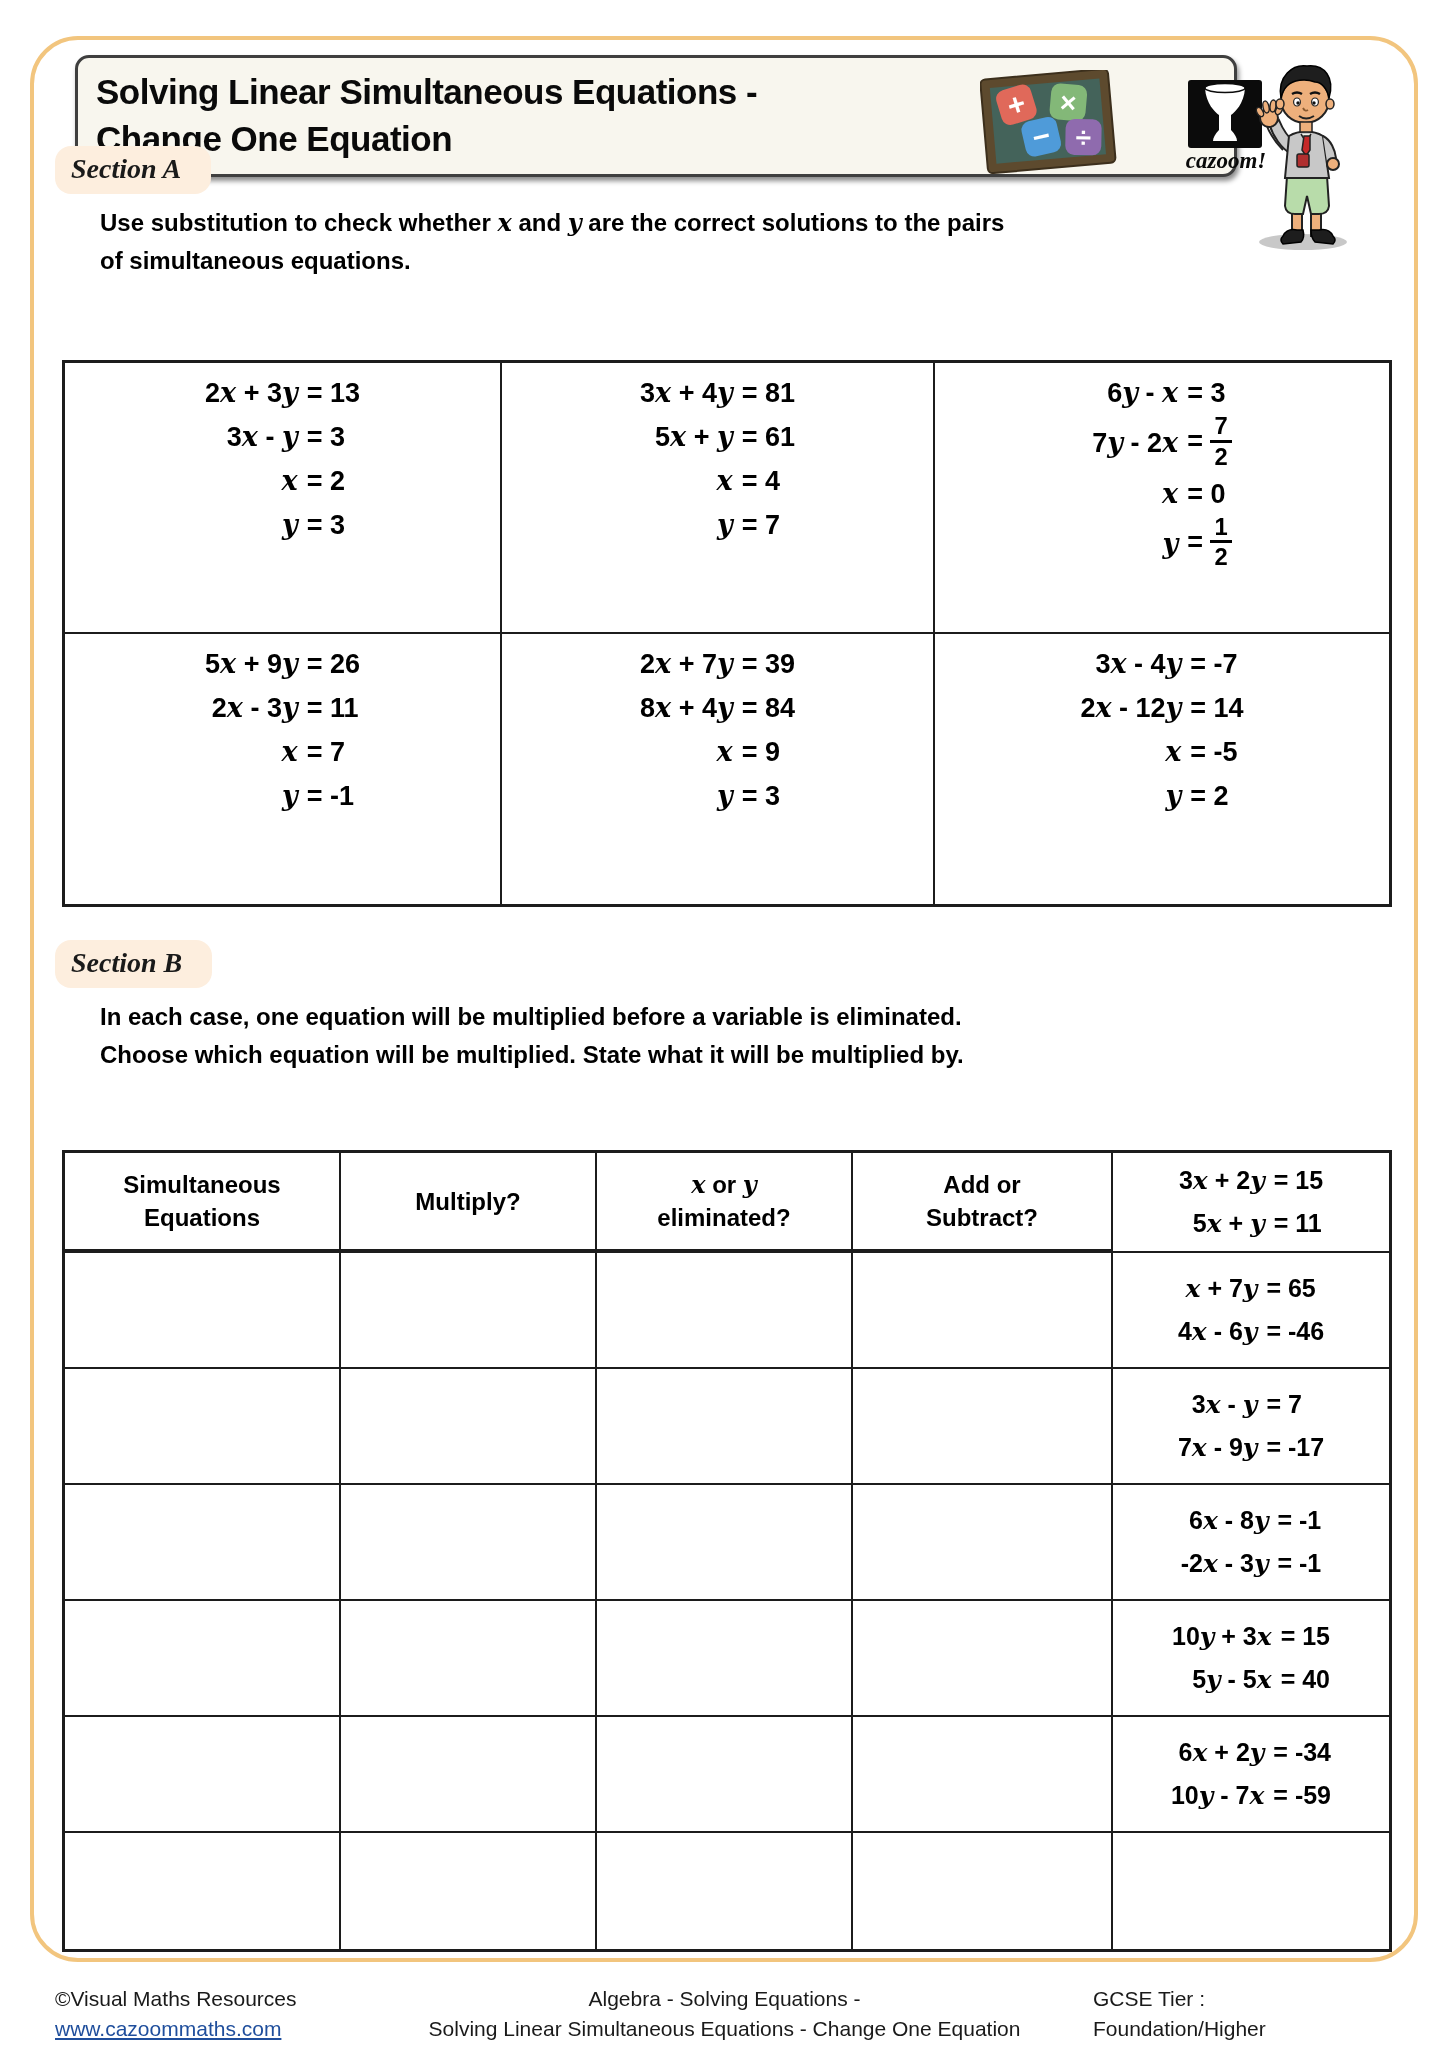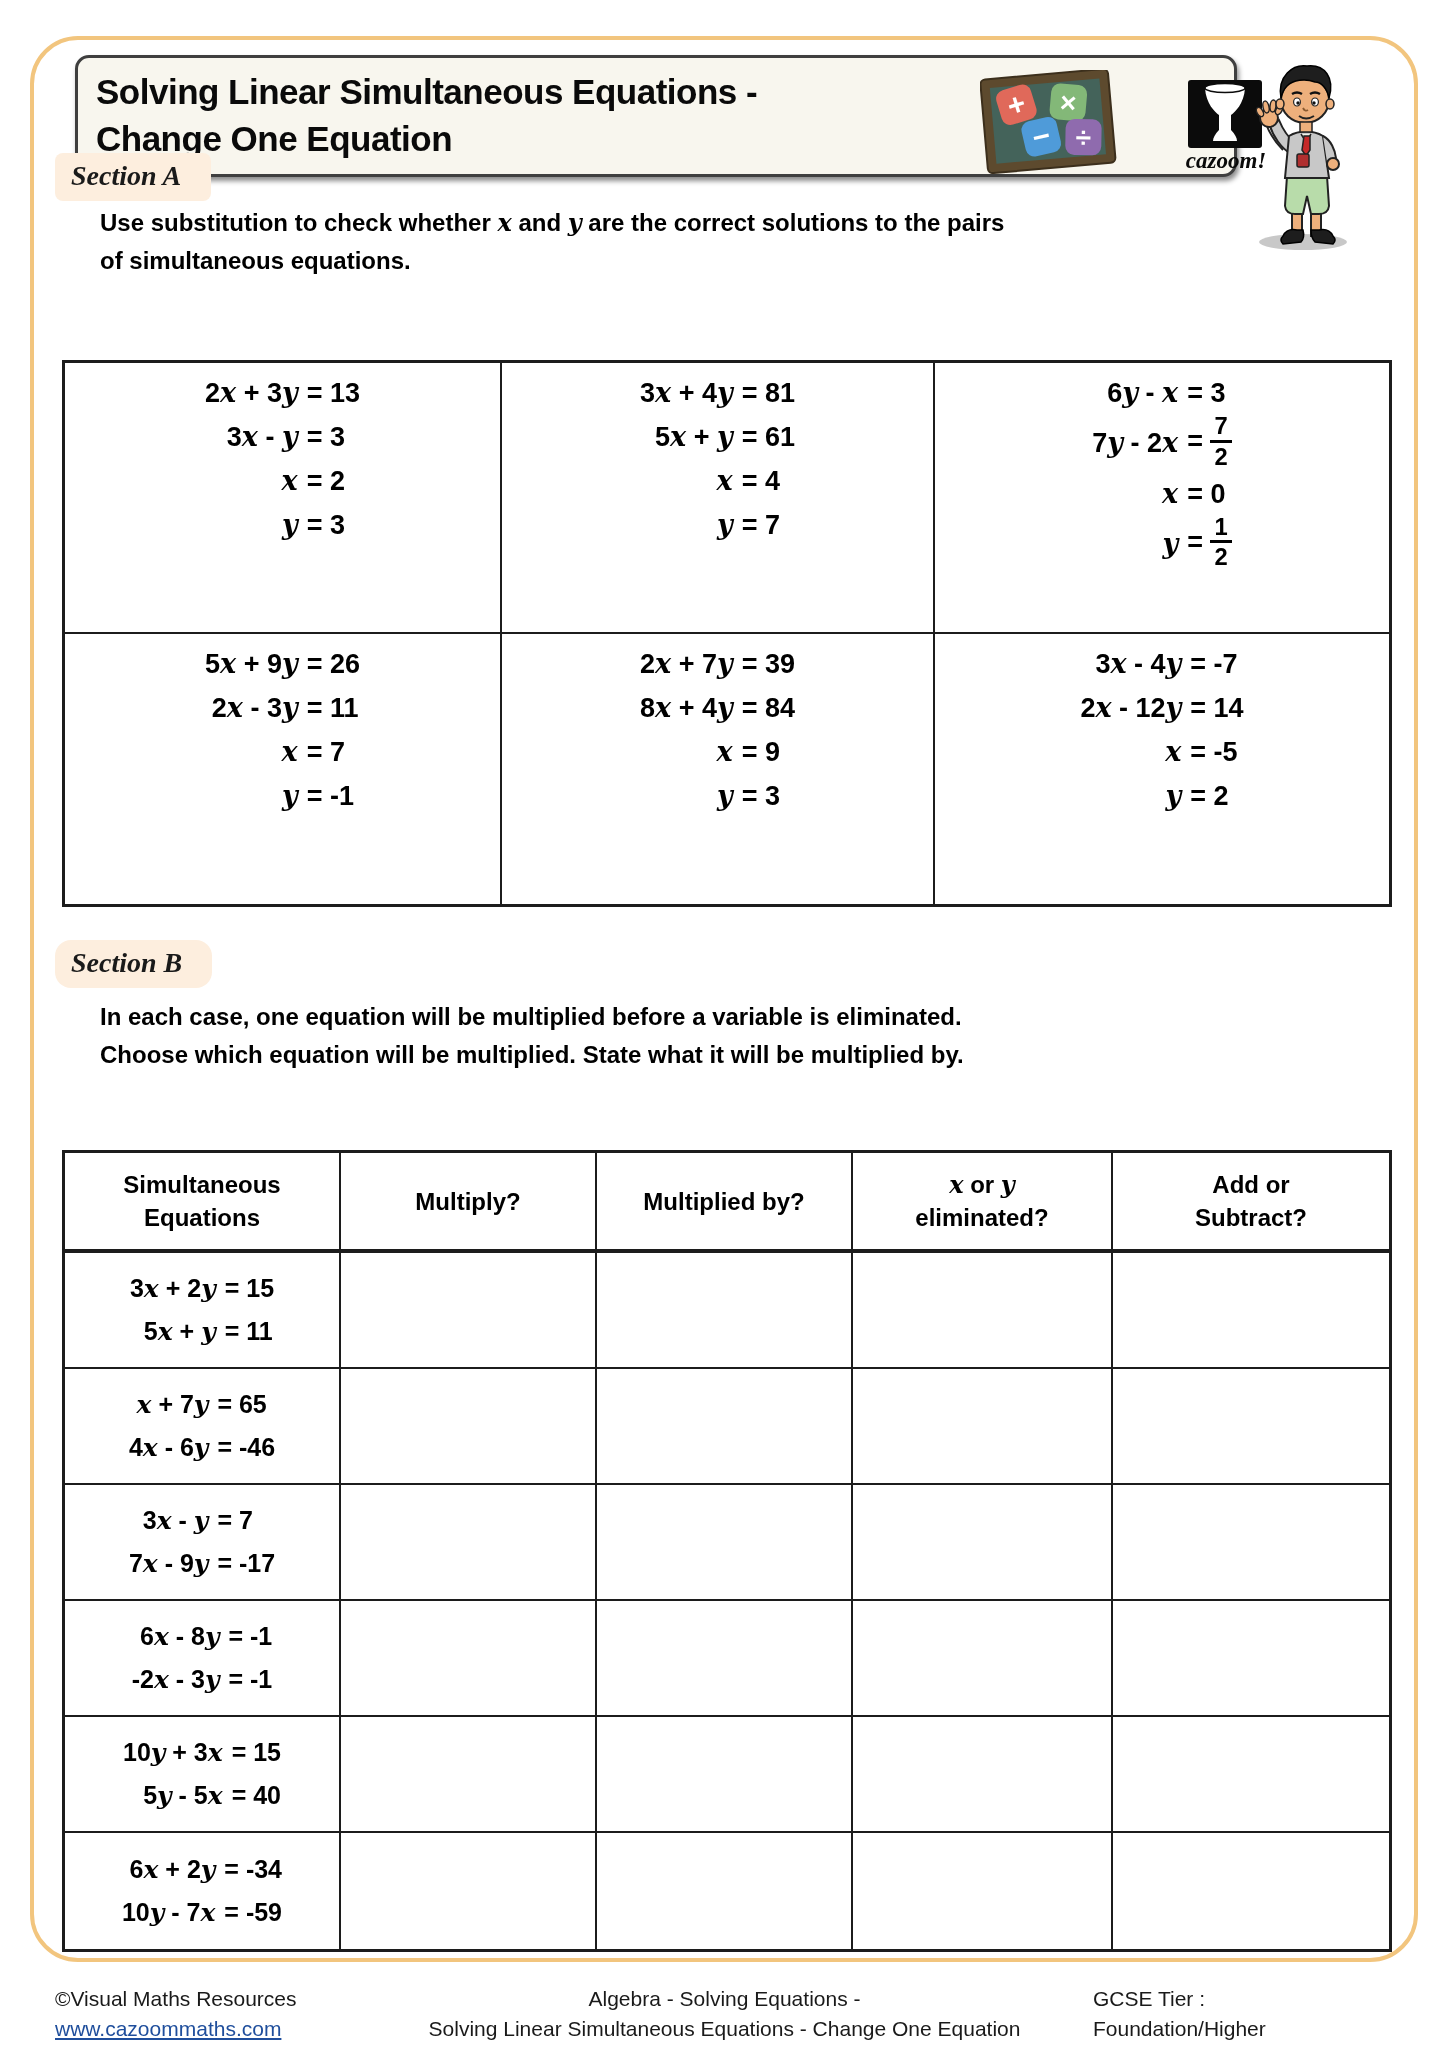--- a/index.html
+++ b/index.html
@@ -21,21 +21,21 @@
   .logo  { position:absolute; left:1096px; top:0; width:104px; height:122px;font-style:italic; }
   .drum  { position:absolute; left:14px; top:22px; }
   .logotext { position:absolute; left:0px; top:90px; width:104px; text-align:center;
               font-family:"Liberation Serif", serif; font-weight:700; font-size:23px; color:#0a0a0a; }
   .boy { position:absolute; left:1245px; top:58px; }
 
   
   .seclabel { position:absolute; left:55px; background:#fdeede; border-radius:16px;
               font-family:"Liberation Serif", serif; font-style:italic; font-weight:700;
               font-size:28px; color:#1a1a1a; padding:7px 30px 9px 16px; }
-  .seclabel.a { top:153px;border-radius:8px; }
+  .seclabel.a { top:146px; }
   .seclabel.b { top:940px; }
 
   
   .instr { position:absolute; left:100px; font-size:24px; font-weight:700; line-height:38px; color:#000; }
   .instr.a { top:204px; width:905px; }
   .instr.b { top:998px; width:1300px; }
 
   
   .v { font-family:"DejaVu Serif", serif; font-style:italic; font-weight:700; }
 
@@ -247,23 +247,20 @@
     </div>
   <div class="tableB" id="table-b">
       <div class="bcell bhead">
         <div>Simultaneous</div>
         <div>Equations</div>
       </div>
       <div class="bcell bhead">
         <div>Multiply?</div>
       </div>
       <div class="bcell bhead">
-        <div>Multiplied by?</div>
-      </div>
-      <div class="bcell bhead">
         <div><span class="v">x</span> or <span class="v">y</span></div>
         <div>eliminated?</div>
       </div>
       <div class="bcell bhead">
         <div>Add or</div>
         <div>Subtract?</div>
       </div>
       <div class="bcell beq">
         <span class="eqgrid">
           <span class="lhs">3<span class="v">x</span> + 2<span class="v">y</span></span>

